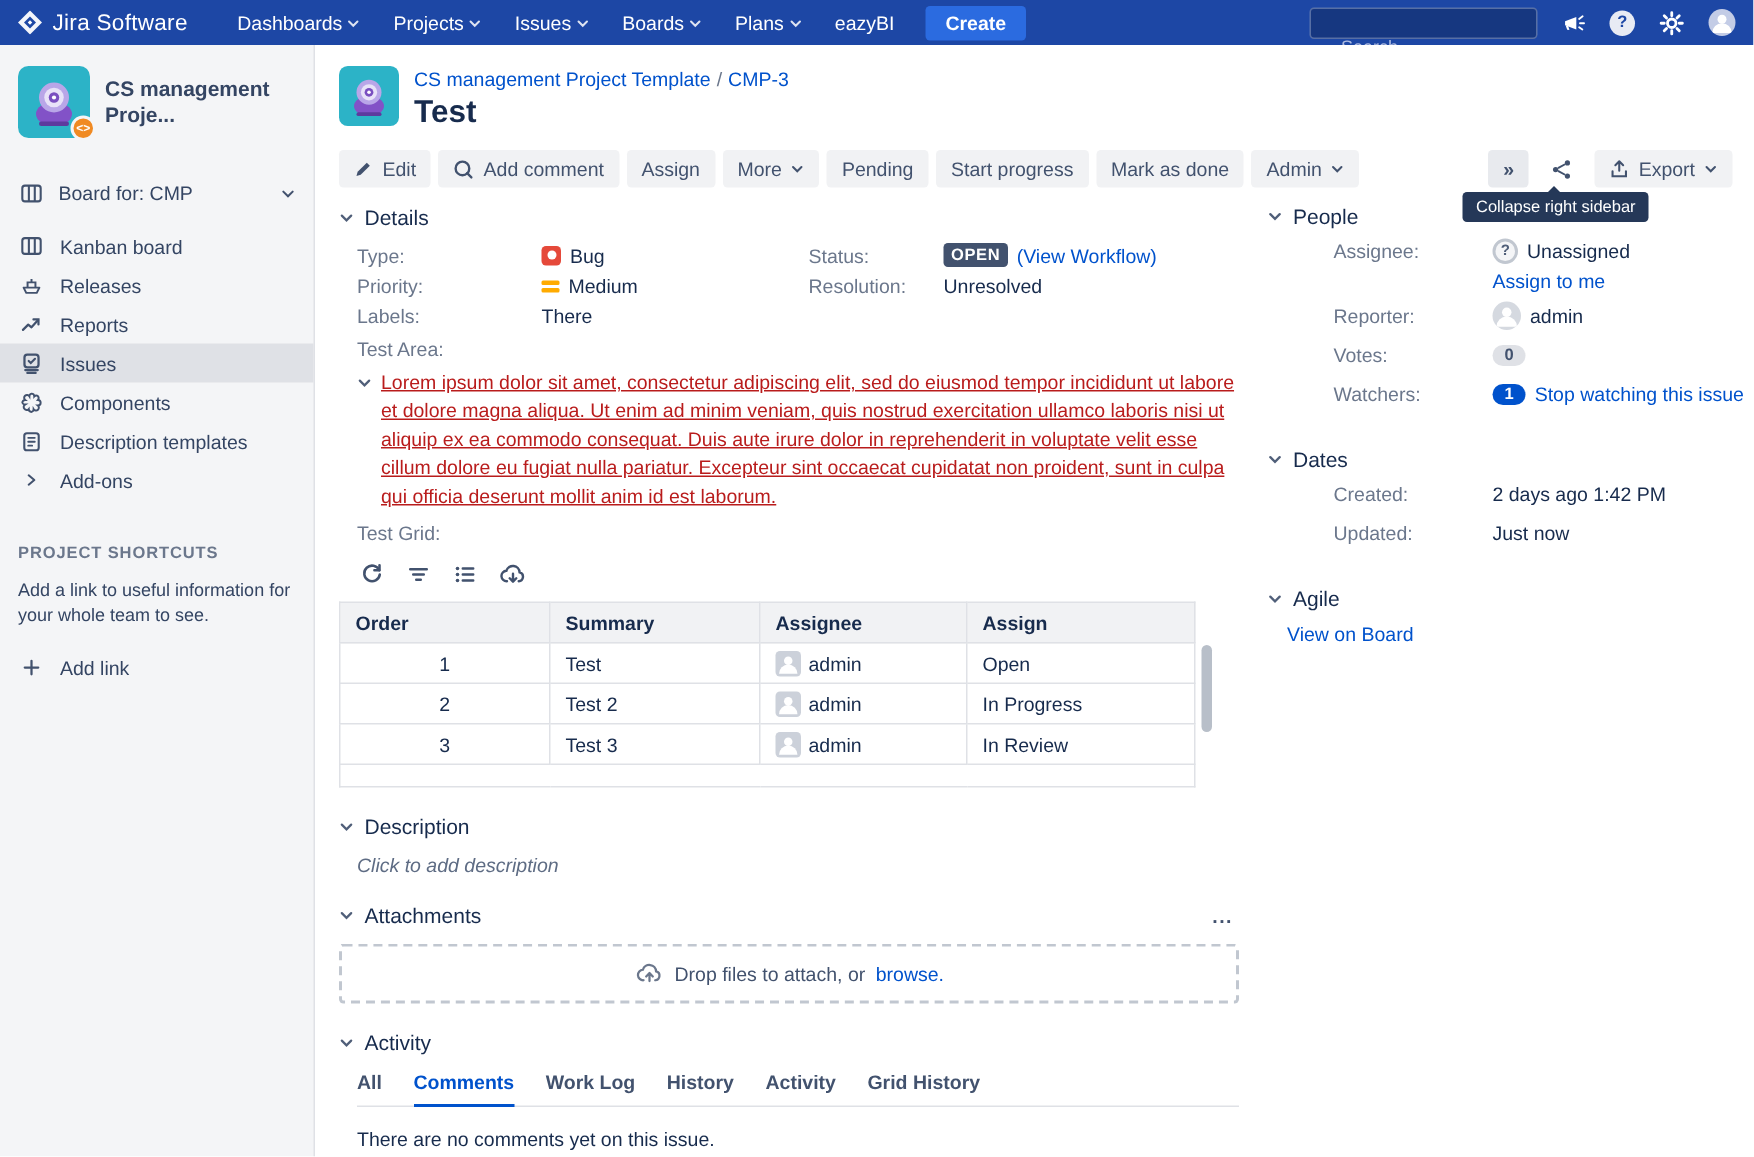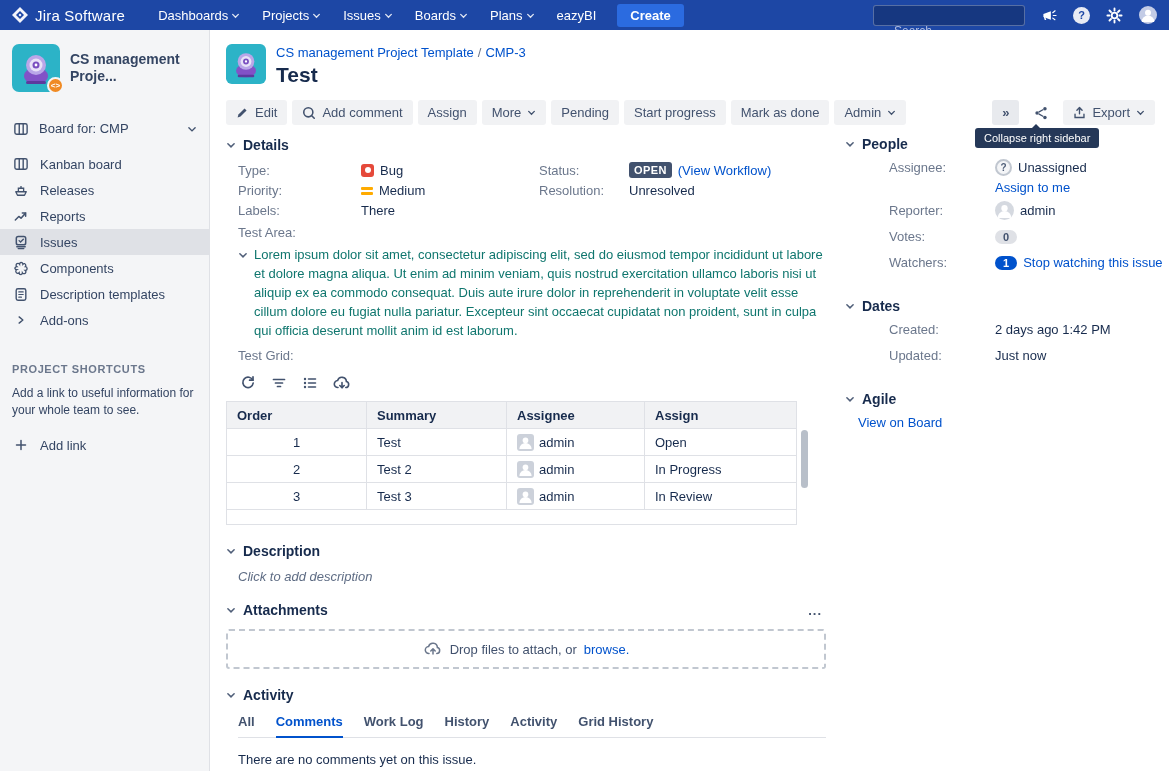--- a/index.html
+++ b/index.html
@@ -101,42 +101,42 @@
     font-size:11px; padding:4px 9px; border-radius:3px; white-space:nowrap; z-index:5;
   }
   .tooltip::before {
     content:""; position:absolute; top:-4px; left:57px;
     border-left:4px solid transparent; border-right:4px solid transparent;
     border-bottom:4px solid #253858;
   }
 
   
   .content { position:absolute; top:107px; left:15px; width:615px; }
-  .sec-head { display:flex; align-items:center; gap:7px; font-size:14px; font-weight:bold; color:#172b4d; cursor:pointer; }
+  .sec-head { display:flex; align-items:center; gap:7px; font-size:14px; font-weight:normal; color:#172b4d; cursor:pointer; }
   .sec-chev { color:#505f79; flex-shrink:0; }
 
   .details-grid {
     display:grid; grid-template-columns:123px 178px 90px 1fr;
     margin:9px 0 0 12px; row-gap:5px; align-items:center;
   }
   .flabel { color:#6b778c; }
   .fvalue { display:flex; align-items:center; gap:6px; color:#172b4d; }
   .bug-ico { width:13px; height:13px; background:#e5493a; border-radius:3px; position:relative; flex-shrink:0; }
   .bug-ico::after { content:""; position:absolute; left:3.5px; top:3.5px; width:6px; height:6px; border-radius:50%; background:#fff; }
   .prio-med { width:12px; display:flex; flex-direction:column; gap:2px; flex-shrink:0; }
   .prio-med i { display:block; height:3px; border-radius:1px; background:#ffab00; }
   .lozenge {
     background:#42526e; color:#fff; font-size:11px; font-weight:bold;
     padding:2px 5px; border-radius:3px; letter-spacing:.4px;
   }
   a.blue { color:#0052cc; text-decoration:none; cursor:pointer; }
 
   .fieldrow-full { margin:7px 0 2px 12px; color:#6b778c; }
   .testarea { display:flex; gap:6px; margin:5px 0 0 12px; }
-  .testarea p { width:575px; line-height:19px; color:#0f766e; }
+  .testarea p { width:575px; line-height:19px; color:#b91c1c;text-decoration:underline; }
   .testgrid-label { margin:8px 0 0 12px; color:#6b778c; }
 
   .grid-tools { display:flex; gap:15px; margin:12px 0 10px 14px; color:#42526e; }
   .grid-tools .gt { cursor:pointer; }
 
   .gridwrap { position:relative; width:582px; }
   table.grid { border-collapse:collapse; width:570px; table-layout:fixed; }
   .grid th, .grid td { border:1px solid #dfe1e6; padding:4px 10px; height:27px; font-size:13px; text-align:left; }
   .grid th { background:#f1f2f4; font-weight:bold; color:#172b4d; }
   .grid td.c-order { text-align:center; }

